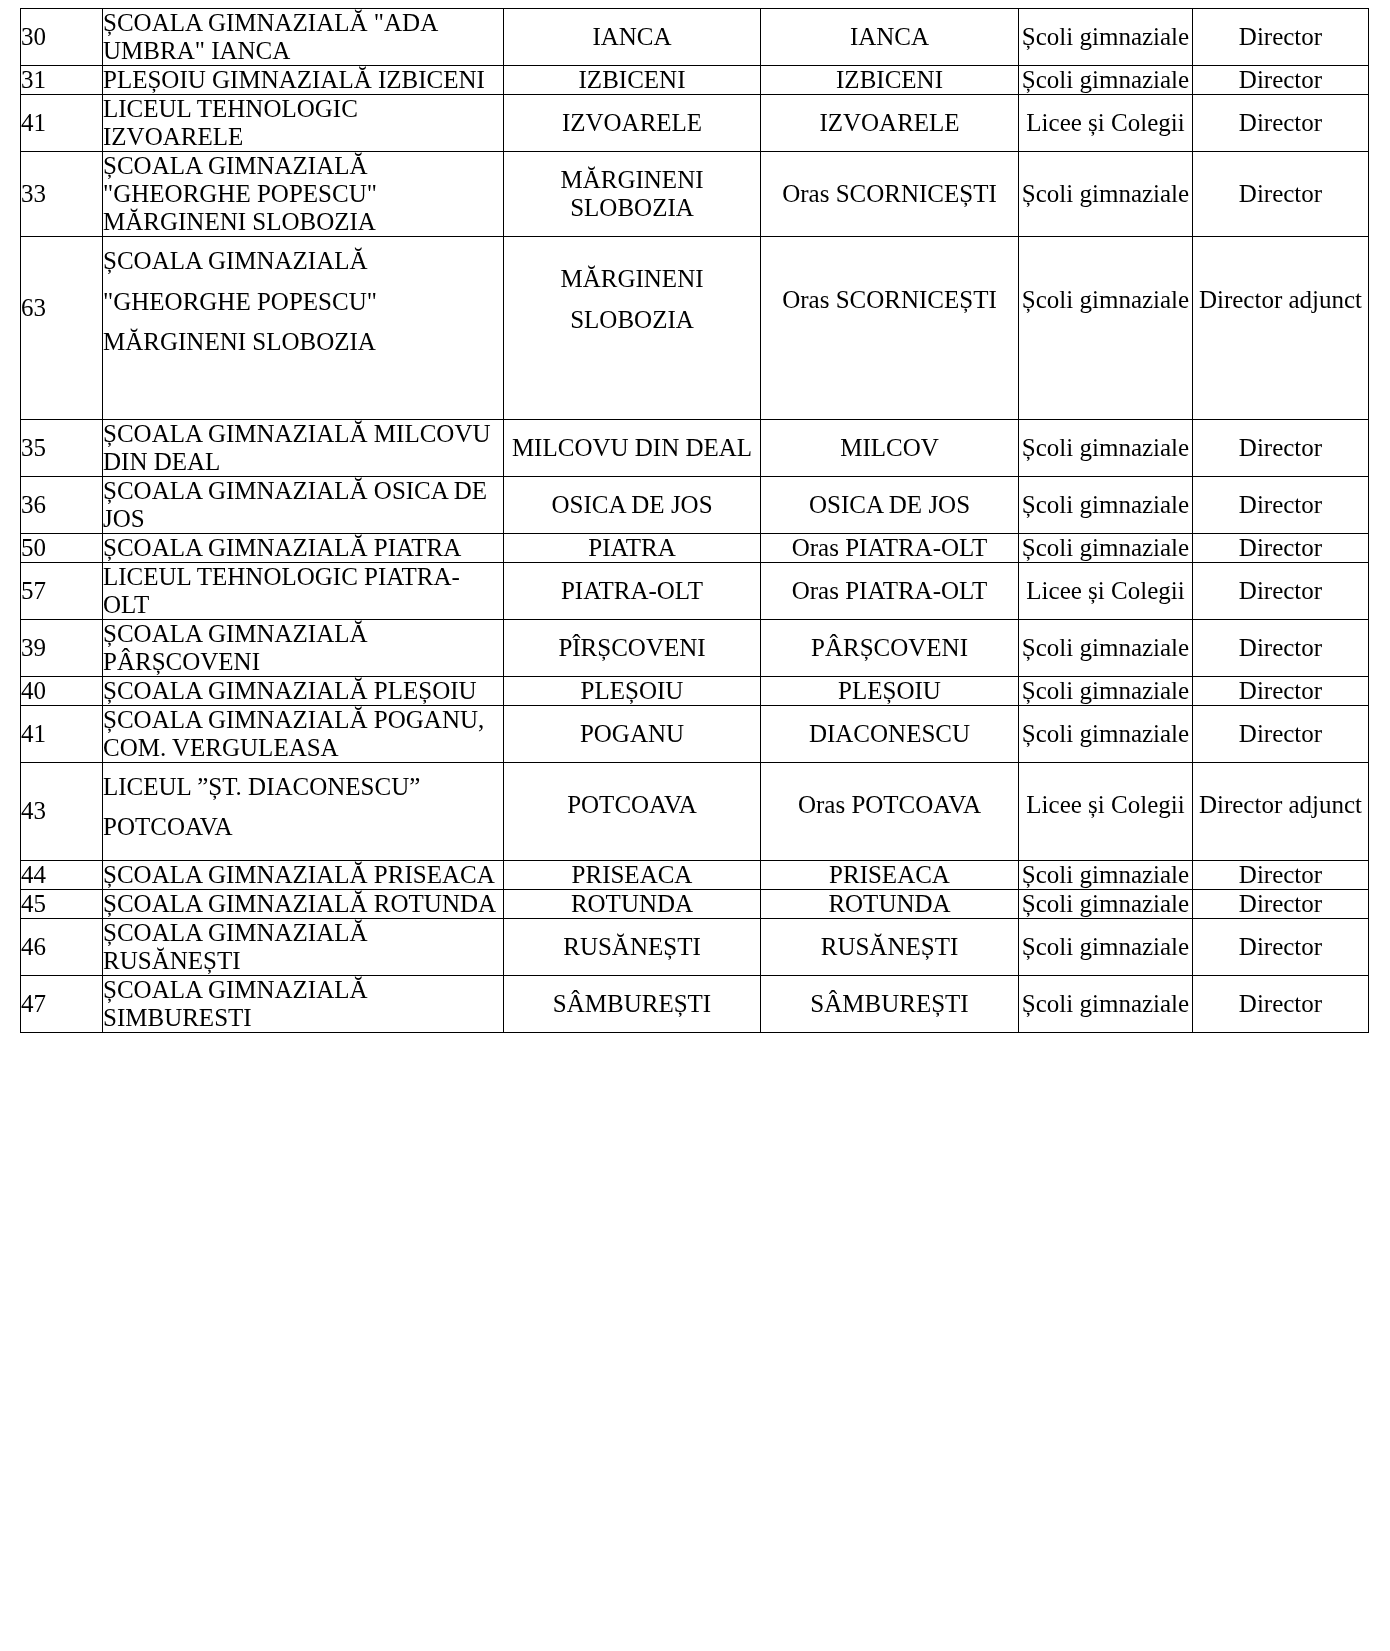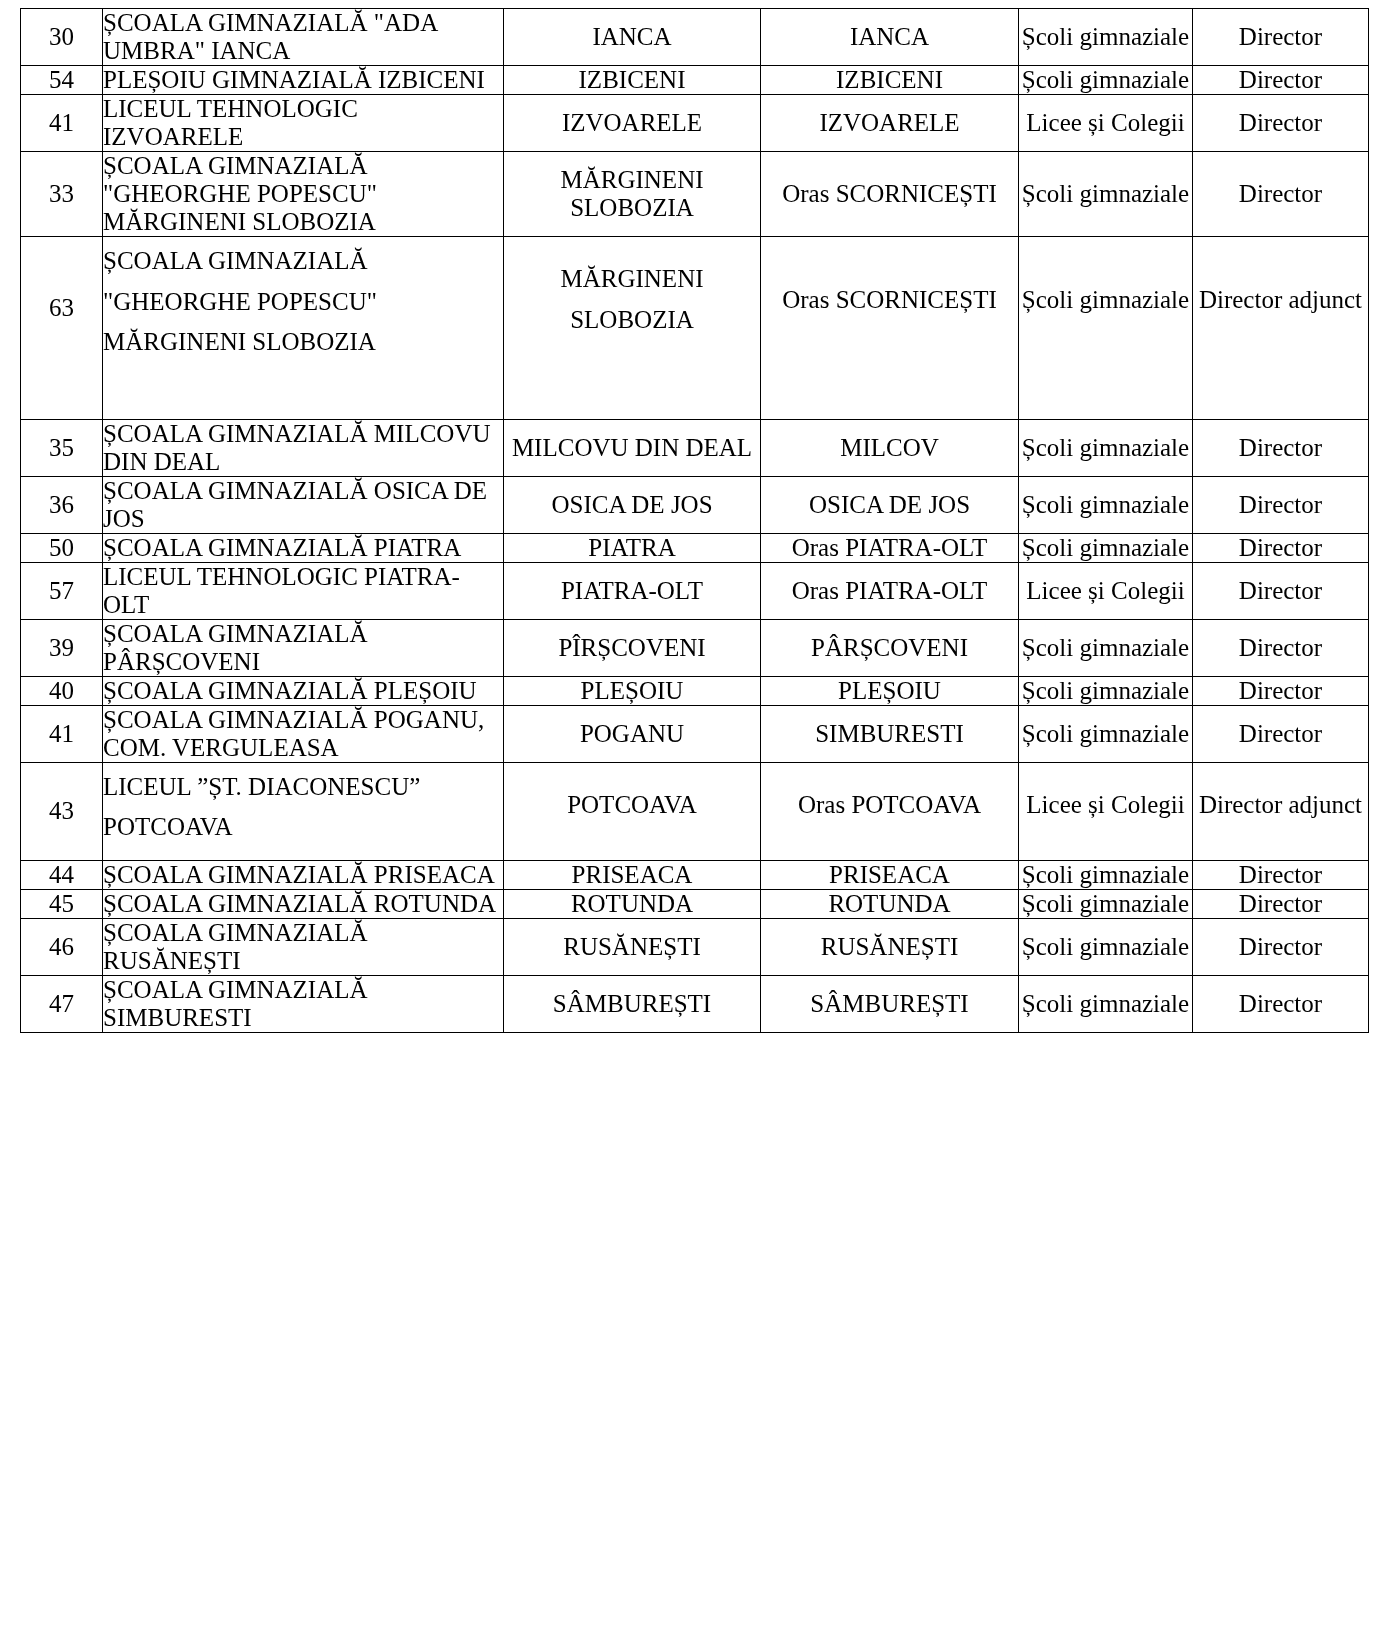--- a/index.html
+++ b/index.html
@@ -36,21 +36,21 @@
   table.schools col.c-uat   { width: 258px; }
   table.schools col.c-type  { width: 174px; }
   table.schools col.c-fn    { width: 176px; }
 
   table.schools td {
     border: 1.6px solid #000000;
     padding: 0;
     vertical-align: middle;
   }
   td.idx {
-    text-align: center;
+    text-align: left;
     padding: 0 2px 0 0;
     vertical-align: middle;
     font-size: 25px;
   }
   td.name {
     text-align: left;
     padding: 1px 3px 1px 5px;
     vertical-align: middle;
   }
   td.ctr {
@@ -84,21 +84,21 @@
       <tr>
         <td class="idx">30</td>
         <td class="name">ȘCOALA GIMNAZIALĂ "ADA UMBRA" IANCA</td>
         <td class="ctr">IANCA</td>
         <td class="ctr">IANCA</td>
         <td class="ctr">Școli gimnaziale</td>
         <td class="ctr">Director</td>
       </tr>
 
       <tr>
-        <td class="idx">54</td>
+        <td class="idx">31</td>
         <td class="name">PLEȘOIU GIMNAZIALĂ IZBICENI</td>
         <td class="ctr">IZBICENI</td>
         <td class="ctr">IZBICENI</td>
         <td class="ctr">Școli gimnaziale</td>
         <td class="ctr">Director</td>
       </tr>
 
       <tr>
         <td class="idx">41</td>
         <td class="name">LICEUL TEHNOLOGIC IZVOARELE</td>
@@ -177,21 +177,21 @@
         <td class="ctr">PLEȘOIU</td>
         <td class="ctr">PLEȘOIU</td>
         <td class="ctr">Școli gimnaziale</td>
         <td class="ctr">Director</td>
       </tr>
 
       <tr>
         <td class="idx">41</td>
         <td class="name">ȘCOALA GIMNAZIALĂ POGANU, COM. VERGULEASA</td>
         <td class="ctr">POGANU</td>
-        <td class="ctr">SIMBURESTI</td>
+        <td class="ctr">DIACONESCU</td>
         <td class="ctr">Școli gimnaziale</td>
         <td class="ctr">Director</td>
       </tr>
 
 
       <tr class="loose">
         <td class="idx">43</td>
         <td class="name">LICEUL ”ȘT. DIACONESCU” POTCOAVA</td>
         <td class="ctr">POTCOAVA</td>
         <td class="ctr">Oras POTCOAVA</td>

